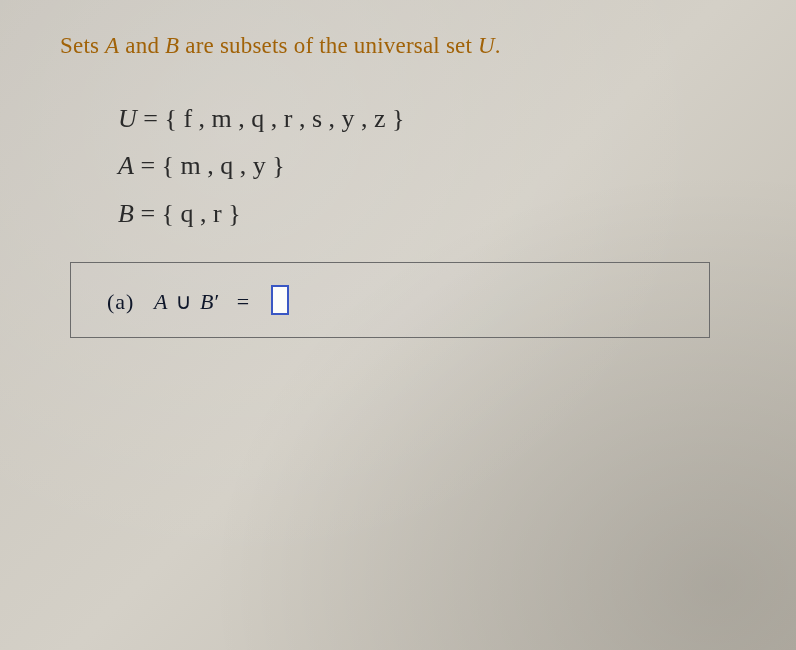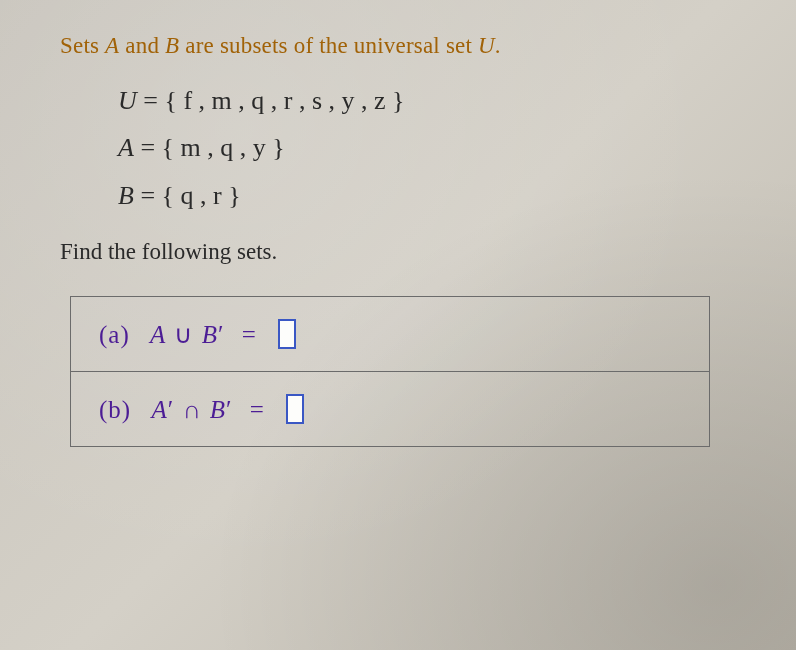--- a/index.html
+++ b/index.html
@@ -23,21 +23,21 @@
     }
     .content { position: relative; z-index: 1; }
     .intro-line {
       font-size: 23px;
       line-height: 1.55;
       letter-spacing: 0.2px;
       color: #a16207;
     }
     .math-var { font-style: italic; font-family: 'Times New Roman', serif; }
     .sets-block {
-      margin: 14px 0 16px 58px;
+      margin: 32px 0 16px 58px;
       font-family: 'Times New Roman', serif;
       font-size: 26px;
       line-height: 1.75;
       color: #2a2a2a;
     }
     .set-line { margin-bottom: 2px; }
     .set-line .v { font-style: italic; }
     .instr {
       font-size: 23px;
       line-height: 1.55;
@@ -51,24 +51,24 @@
     }
     .answer-table {
       margin: 26px 0 0 10px;
       width: 640px;
       border: 1.5px solid #6b6b6b;
       border-collapse: collapse;
       background: rgba(255,255,255,0.02);
     }
     .answer-table td {
       border: 1.5px solid #6b6b6b;
-      padding: 22px 28px;
+      padding: 22px 36px;
       font-family: 'Times New Roman', serif;
-      font-size: 25px;
-      color: #4c1d95;
+      font-size: 22px;
+      color: #0f172a;
     }
     .part-label { letter-spacing: 1px; margin-right: 14px; }
     .expr { font-style: italic; }
     .op { font-style: normal; padding: 0 3px; }
     .prime { font-style: normal; margin-left: 1px; }
     .eq { font-style: normal; padding: 0 12px; }
     .answer-box {
       display: inline-block;
       width: 18px;
       height: 30px;
@@ -92,44 +92,31 @@
       <span class="v">U</span><span> = { f , m , q , r , s , y , z }</span>
     </div>
     <div class="set-line">
       <span class="v">A</span><span> = { m , q , y }</span>
     </div>
     <div class="set-line">
       <span class="v">B</span><span> = { q , r }</span>
     </div>
   </div>
 
-  <p class="instr">Find the following sets.</p>
 
   <table class="answer-table">
     <tbody>
         <tr>
       <td>
         <span class="part-label">(a)</span>
         <span class="expr">
           <span>A</span>
           <span class="op">∪</span>
           <span>B</span><span class="prime">′</span>
           <span class="eq">=</span>
         </span>
         <span class="answer-box"></span>
       </td>
     </tr>
-    <tr>
-      <td>
-        <span class="part-label">(b)</span>
-        <span class="expr">
-          <span>A</span><span class="prime">′</span>
-          <span class="op">∩</span>
-          <span>B</span><span class="prime">′</span>
-          <span class="eq">=</span>
-        </span>
-        <span class="answer-box"></span>
-      </td>
-    </tr>
   </tbody>
     </table>
 
 </div>
 
 </body></html>

